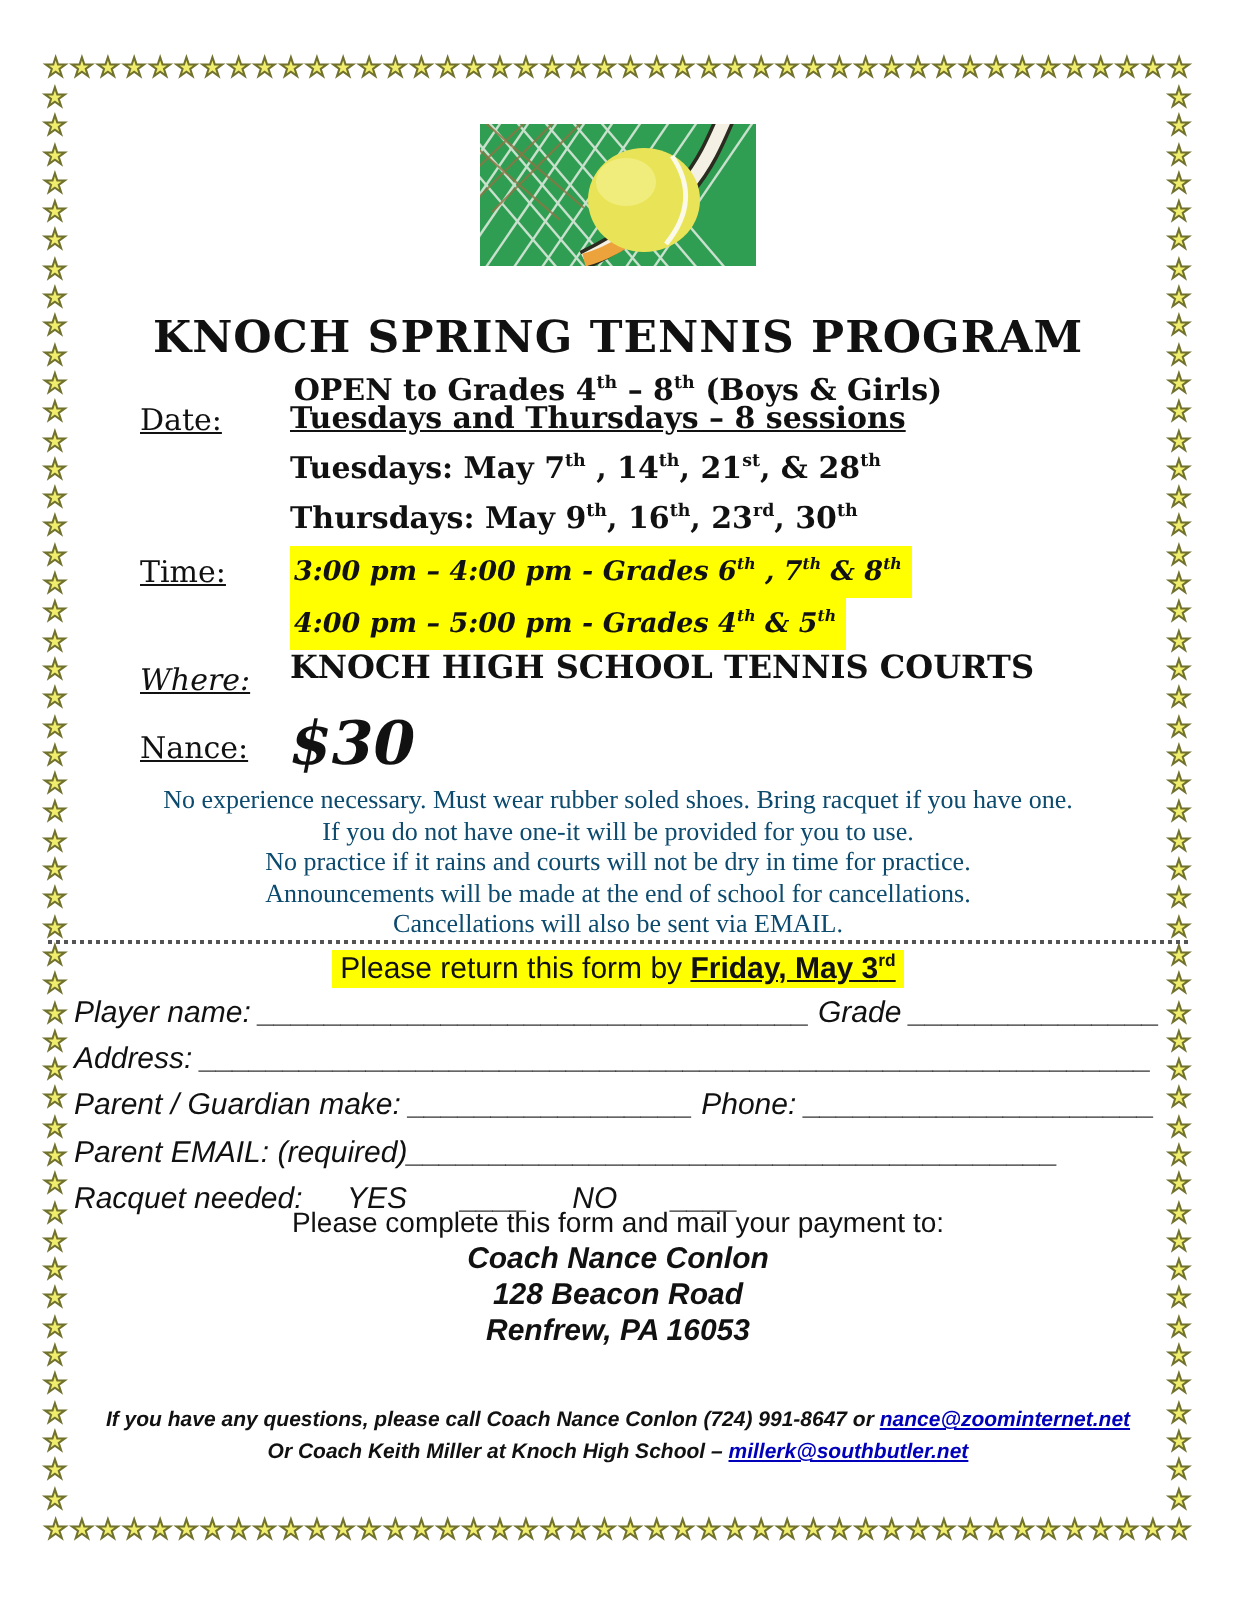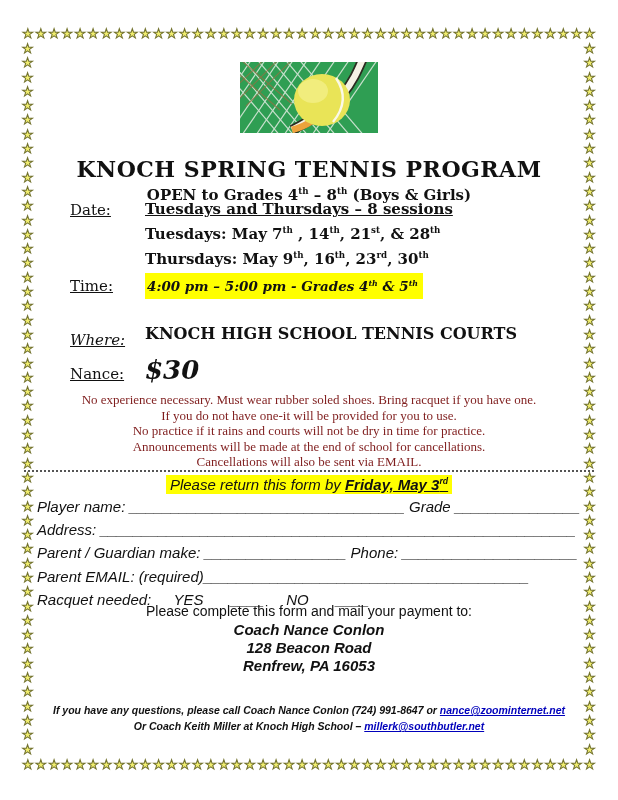--- a/index.html
+++ b/index.html
@@ -28,27 +28,27 @@
   .lbl{position:absolute;left:70px;font-family:"DejaVu Serif",serif;font-size:15px;
        text-decoration:underline;}
   .date-lbl{top:201px;}.time-lbl{top:277px;}.where-lbl{top:331px;font-style:italic;}.cost-lbl{top:365px;}
   .content{position:absolute;left:145px;font-family:"DejaVu Serif",serif;font-weight:bold;}
   .date-content{top:197px;font-size:15px;line-height:25px;}
   .u{text-decoration:underline;}
   .time-content{top:273px;font-size:13.5px;line-height:22px;font-style:italic;}
   .hl{background:var(--highlight);}
   .time-line{display:inline-block;padding:2px 5px 2px 2px;}
   .where-content{top:324px;font-size:16px;}
-  .cost-content{top:355px;font-size:26px;font-style:italic;}
-  
-  .notes{top:392px;font-family:"Liberation Serif",serif;font-size:13px;line-height:15.6px;color:#7f1d1d;}
+  .cost-content{top:355px;font-size:30px;font-style:italic;}
+  
+  .notes{top:392px;font-family:"Liberation Serif",serif;font-size:13px;line-height:15.6px;color:#0c4a6e;}
   .divider{position:absolute;top:470px;left:24px;width:570px;border-top:2px dotted #555;height:0;}
   
   .return{top:476px;font-size:15px;}
-  .return .hl{padding:1px 4px;font-style:italic;}
+  .return .hl{padding:1px 4px;}
   .deadline{font-weight:bold;text-decoration:underline;}
   
   .form{position:absolute;left:37px;top:495px;font-style:italic;font-size:15px;line-height:23.2px;
         white-space:nowrap;}
   .gap1{margin-left:18px;}
   .gap2{margin-left:23px;}
   
   .mail-instr{top:603px;font-size:14px;}
   .bold-it{font-weight:bold;font-style:italic;}
   .mail-name{top:621px;font-size:15px;}
@@ -307,20 +307,21 @@
 
   <div class="lbl date-lbl">Date:</div>
   <div class="content date-content">
     <div class="u">Tuesdays and Thursdays – 8 sessions</div>
     <div>Tuesdays: May 7<sup>th</sup> , 14<sup>th</sup>, 21<sup>st</sup>, &amp; 28<sup>th</sup></div>
     <div>Thursdays: May 9<sup>th</sup>, 16<sup>th</sup>, 23<sup>rd</sup>, 30<sup>th</sup></div>
   </div>
 
   <div class="lbl time-lbl">Time:</div>
   <div class="content time-content">
+    <div><span class="hl time-line">3:00 pm – 4:00 pm - Grades 6<sup>th</sup> , 7<sup>th</sup> &amp; 8<sup>th</sup></span></div>
     <div><span class="hl time-line">4:00 pm – 5:00 pm - Grades 4<sup>th</sup> &amp; 5<sup>th</sup></span></div>
   </div>
 
   <div class="lbl where-lbl">Where:</div>
   <div class="content where-content">KNOCH HIGH SCHOOL TENNIS COURTS</div>
 
   <div class="lbl cost-lbl">Nance:</div>
   <div class="content cost-content">$30</div>
 
   <div class="center notes">

